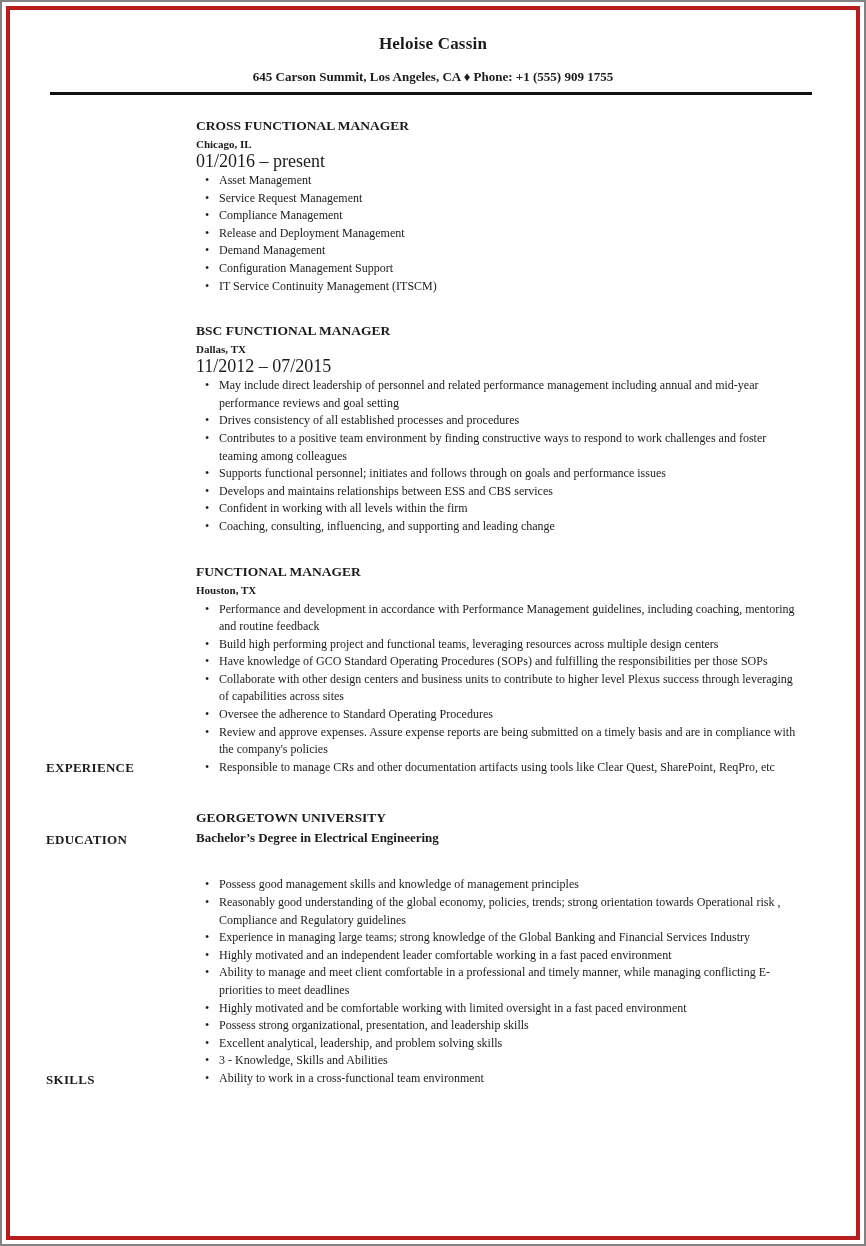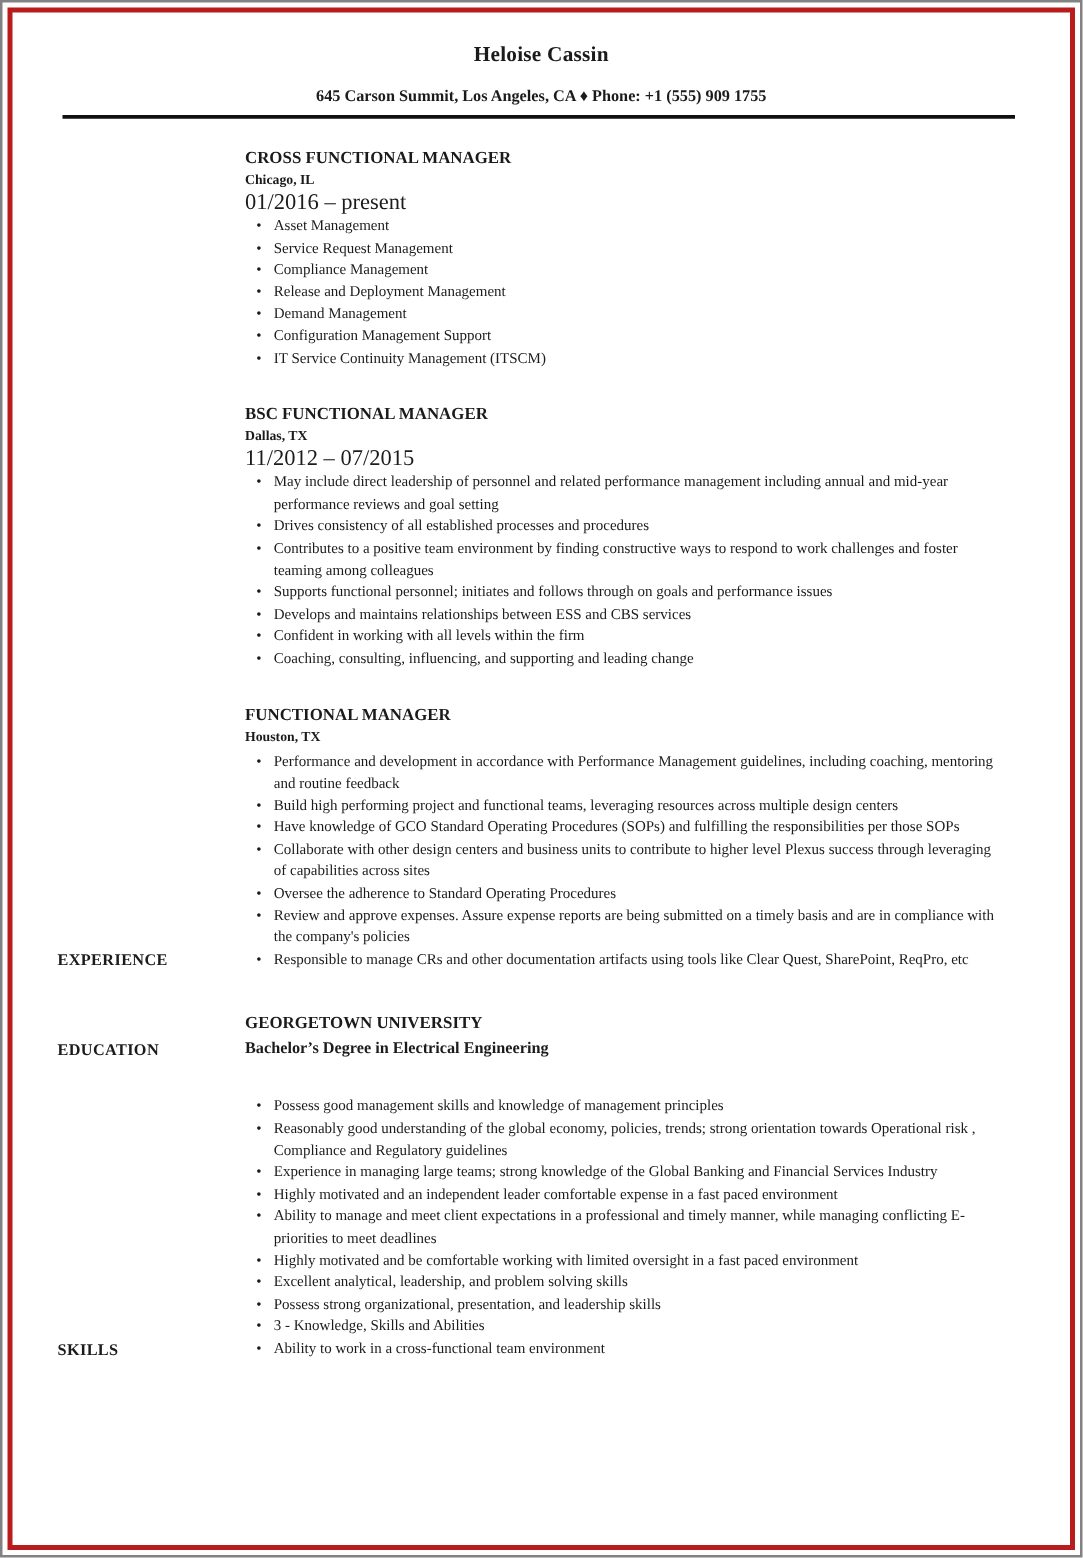--- a/index.html
+++ b/index.html
@@ -173,25 +173,25 @@
       </div>
     </div>
 
     <div class="section section-skills">
       <div class="section-label">SKILLS</div>
       <div class="section-content">
         <ul class="bullets">
             <li>Possess good management skills and knowledge of management principles</li>
             <li>Reasonably good understanding of the global economy, policies, trends; strong orientation towards Operational risk , Compliance and Regulatory guidelines</li>
             <li>Experience in managing large teams; strong knowledge of the Global Banking and Financial Services Industry</li>
-            <li>Highly motivated and an independent leader comfortable expense in a fast paced environment</li>
-            <li>Ability to manage and meet client expectations in a professional and timely manner, while managing conflicting E- priorities to meet deadlines</li>
+            <li>Highly motivated and an independent leader comfortable working in a fast paced environment</li>
+            <li>Ability to manage and meet client comfortable in a professional and timely manner, while managing conflicting E- priorities to meet deadlines</li>
             <li>Highly motivated and be comfortable working with limited oversight in a fast paced environment</li>
+            <li>Possess strong organizational, presentation, and leadership skills</li>
             <li>Excellent analytical, leadership, and problem solving skills</li>
-            <li>Possess strong organizational, presentation, and leadership skills</li>
             <li>3 - Knowledge, Skills and Abilities</li>
             <li>Ability to work in a cross-functional team environment</li>
           </ul>
       </div>
     </div>
 
   </div>
 </div>
 
 </body></html>

